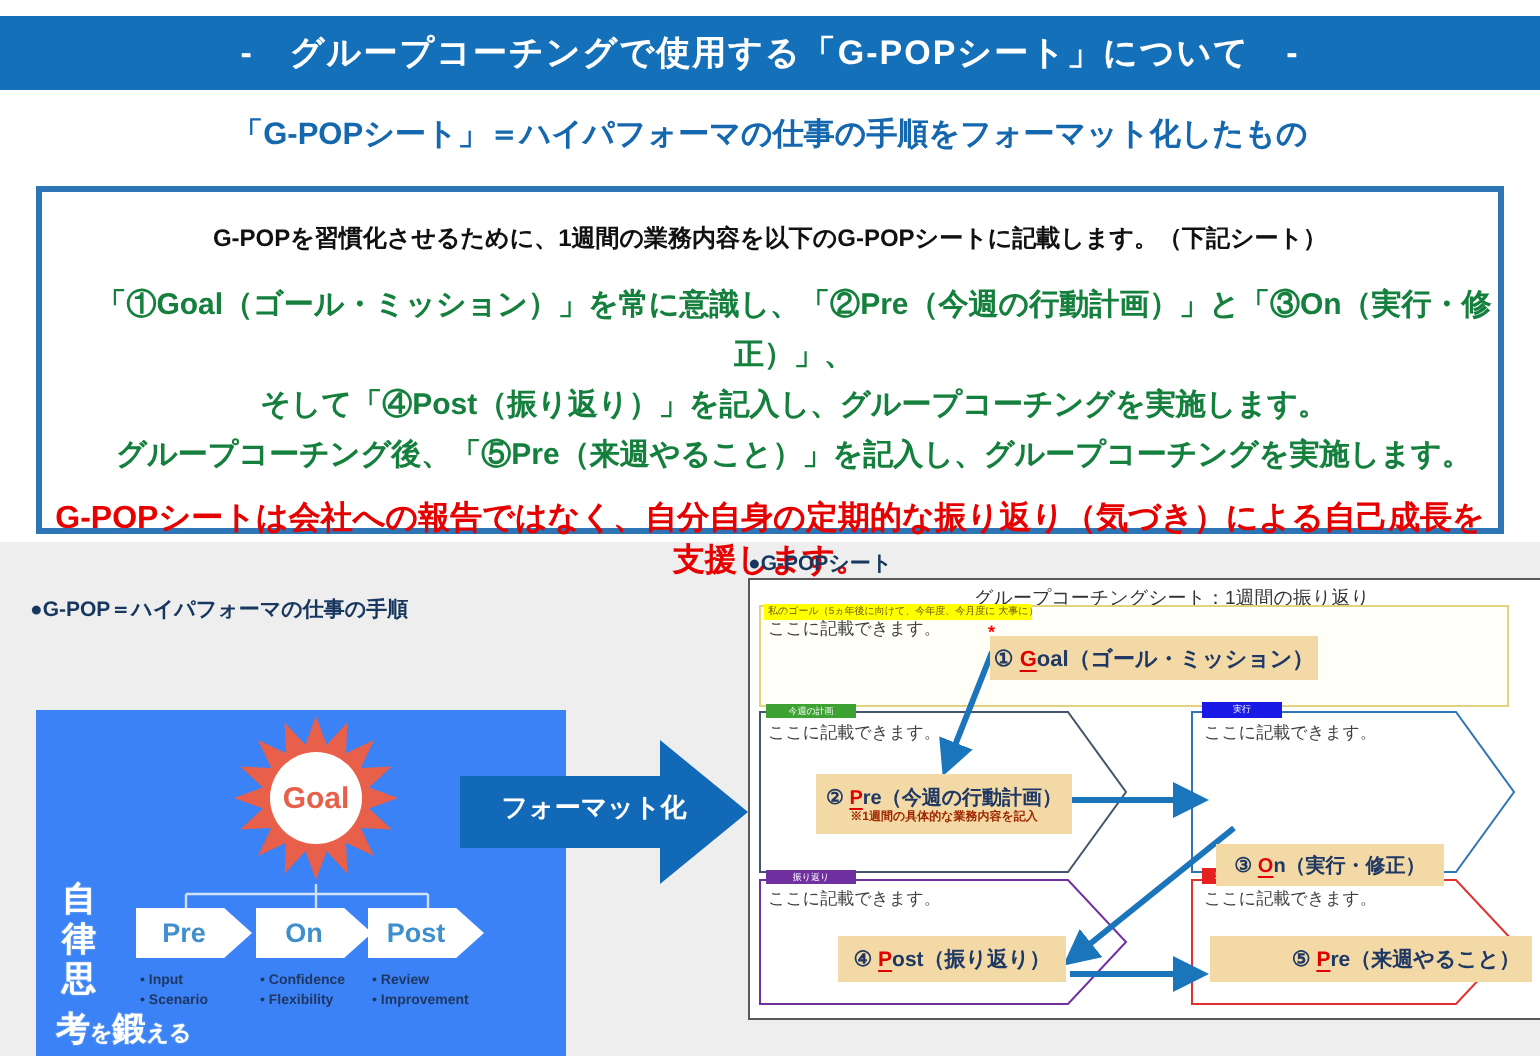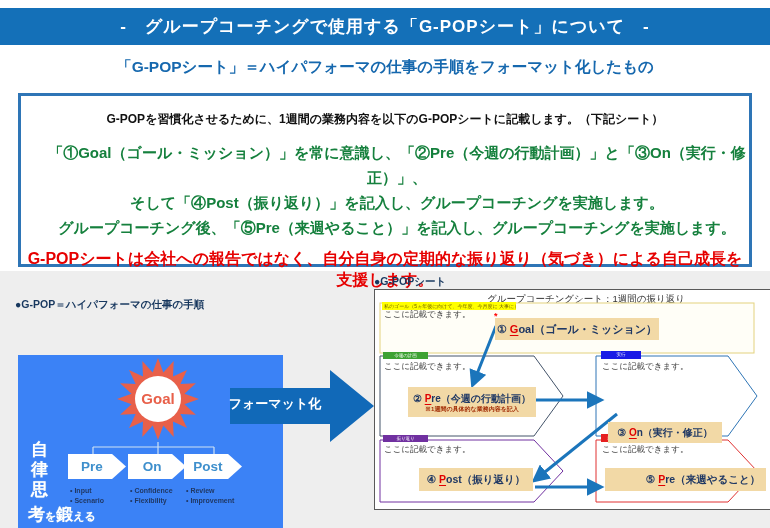--- a/index.html
+++ b/index.html
@@ -31,21 +31,21 @@
   .blt div::before{content:"•  ";}
   .slogan-col{position:absolute;left:13px;top:85px;width:19px;color:#ffffff;font-weight:bold;
               font-size:17px;line-height:20px;word-break:break-all;text-shadow:0 0 1px #9cc3e5;}
   .slogan-row{position:absolute;left:10px;top:148px;color:#ffffff;font-weight:bold;white-space:nowrap;
               text-shadow:0 0 1px #9cc3e5;}
   .slogan-row .big{font-size:17px;}
   .slogan-row .small{font-size:11px;}
   .source{position:absolute;left:14px;top:492px;font-size:9px;color:#7f7f7f;}
   
   .fmt-arrow{position:absolute;left:226px;top:358px;width:152px;height:90px;}
-  .fmt-label{position:absolute;left:226px;top:395px;width:98px;text-align:center;
+  .fmt-label{position:absolute;left:248px;top:395px;width:98px;text-align:center;
              color:#ffffff;font-weight:bold;font-size:13px;}
   
   .sheet-label{position:absolute;left:374px;top:275px;font-size:10.5px;font-weight:bold;color:#17375e;}
   .sheet{position:absolute;left:374px;top:289px;width:424px;height:221px;box-sizing:border-box;
          background:#ffffff;border:1.5px solid #595959;}
   .sheet-title{position:absolute;left:0;top:3px;width:100%;text-align:center;font-size:9.5px;color:#333;}
   .sheet svg.overlay{position:absolute;left:0;top:0;}
   .ph{position:absolute;font-size:8.5px;color:#404040;}
   .note{position:absolute;left:7px;top:12px;height:8px;max-width:130px;background:#ffff00;
         font-size:5px;line-height:8px;color:#6a5a00;padding:0 2px;white-space:nowrap;overflow:hidden;}

